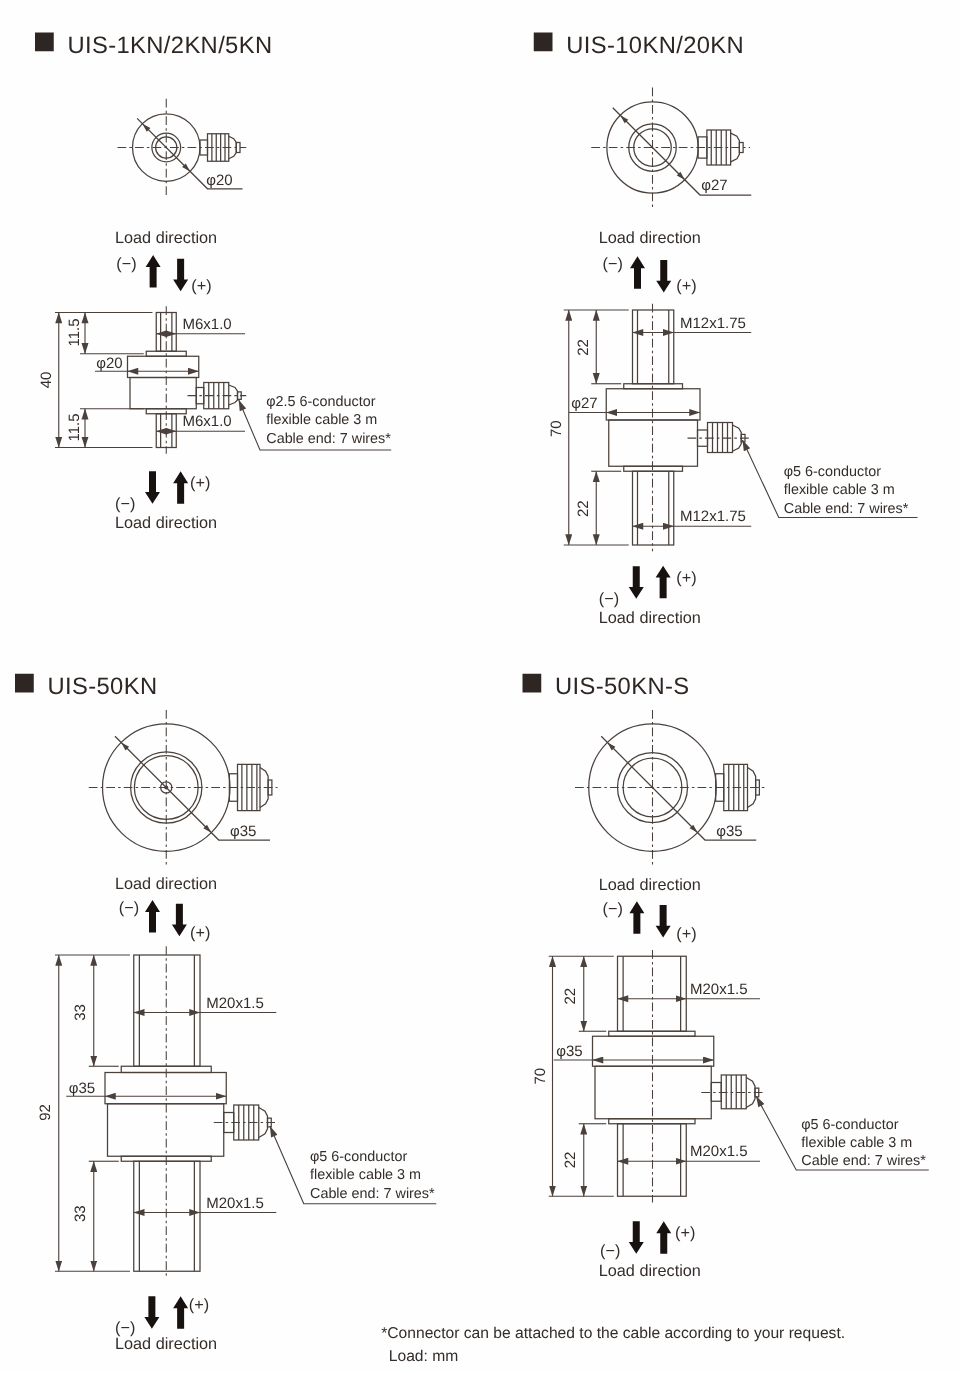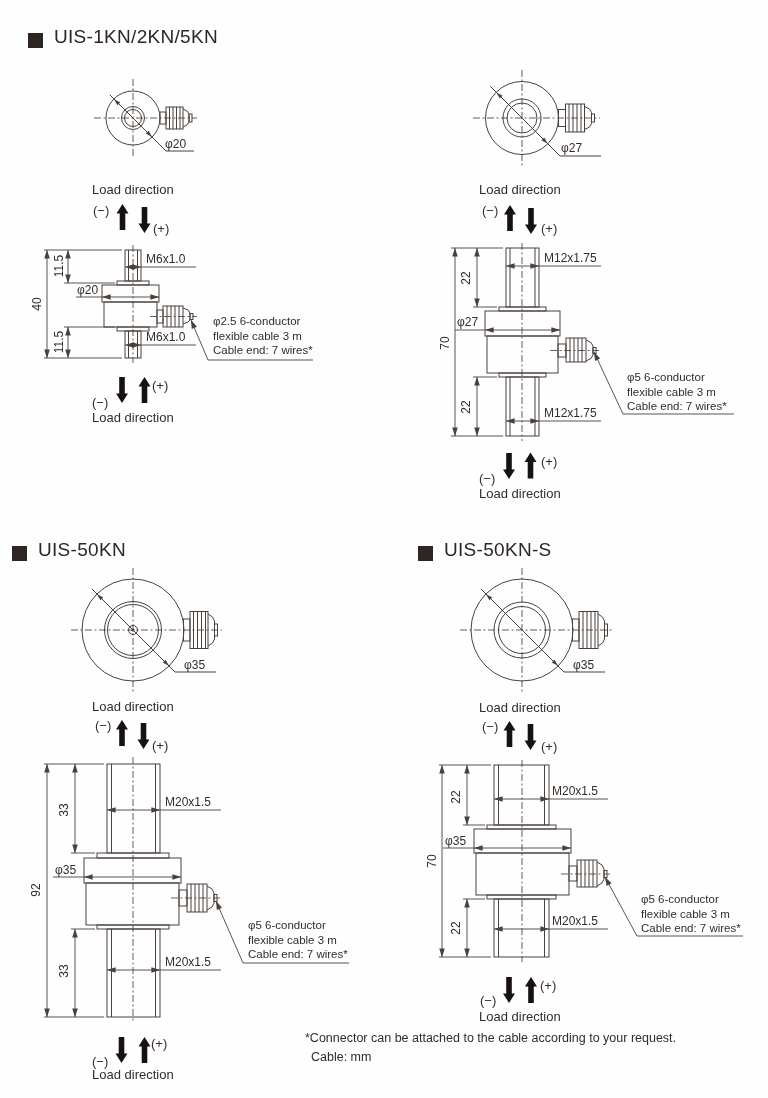--- a/index.html
+++ b/index.html
@@ -1,25 +1,25 @@
 <!DOCTYPE html>
 <html><head>
 <meta charset="utf-8">
 <style>
   html,body { margin:0; padding:0; background:#ffffff; }
   .page {
     position:relative; width:768px; height:1098px; background:#fefefe;
     font-family:"Liberation Sans", sans-serif; overflow:hidden;
   }
   .title {
-    position:absolute; display:flex; align-items:flex-end; gap:11px;
+    position:absolute; display:flex; align-items:flex-start; gap:11px;
     color:#2d2622; font-size:19px; letter-spacing:.3px; white-space:nowrap;
   }
   .title .sq { width:15px; height:15px; background:#2d2622; flex:0 0 auto; }
-  .footer-line { position:absolute; color:#332c28; font-size:12.5px; white-space:nowrap; }
+  .footer-line { position:absolute; color:#332c28; font-size:12.5px; white-space:nowrap;margin-top:28px; }
   svg { position:absolute; overflow:visible; }
   .ln  { stroke:#4a413c; stroke-width:1; fill:none; }
   .dim { stroke:#4a413c; stroke-width:.9; fill:none; }
   .cl  { stroke:#4a413c; stroke-width:.85; fill:none; stroke-dasharray:7 2.5 2 2.5; }
   .blk { fill:#17120f; stroke:none; }
   .ah  { fill:#4a413c; stroke:none; }
   text { fill:#342d29; }
   .lab  { font-size:12px; }
   .note { font-size:11.5px; }
   .ld   { font-size:13px; }
@@ -27,20 +27,24 @@
   .vdim { font-size:12px; text-anchor:middle; }
 </style>
 </head>
 <body>
 
 <div class="page">
 
   <div class="title" style="left:28px;top:26px">
     <span class="sq"></span>
     <span>UIS-1KN/2KN/5KN</span>
+  </div>
+  <div class="title" style="left:427px;top:26px">
+    <span class="sq"></span>
+    <span>UIS-10KN/20KN</span>
   </div>
   <div class="title" style="left:12px;top:539px">
     <span class="sq"></span>
     <span>UIS-50KN</span>
   </div>
   <div class="title" style="left:418px;top:539px">
     <span class="sq"></span>
     <span>UIS-50KN-S</span>
   </div>
 
@@ -428,15 +432,15 @@
     <g>
       <path class="blk" d="M509,1003 L515,993.5 L511.8,993.5 L511.8,977 L506.2,977 L506.2,993.5 L503,993.5 Z"></path>
       <path class="blk" d="M531,977 L537,986.5 L533.8,986.5 L533.8,1003 L528.2,1003 L528.2,986.5 L525,986.5 Z"></path>
       <text class="pm" x="480" y="1005">(−)</text>
       <text class="pm" x="540" y="990">(+)</text>
       <text class="ld" x="479" y="1021">Load direction</text>
     </g>
   </svg>
 
   <div class="footer-line" style="left:305px;top:1031px">*Connector can be attached to the cable according to your request.</div>
-  <div class="footer-line" style="left:311px;top:1050px">Cable: mm</div>
+  <div class="footer-line" style="left:311px;top:1050px">Load: mm</div>
 
 </div>
 
 </body></html>

